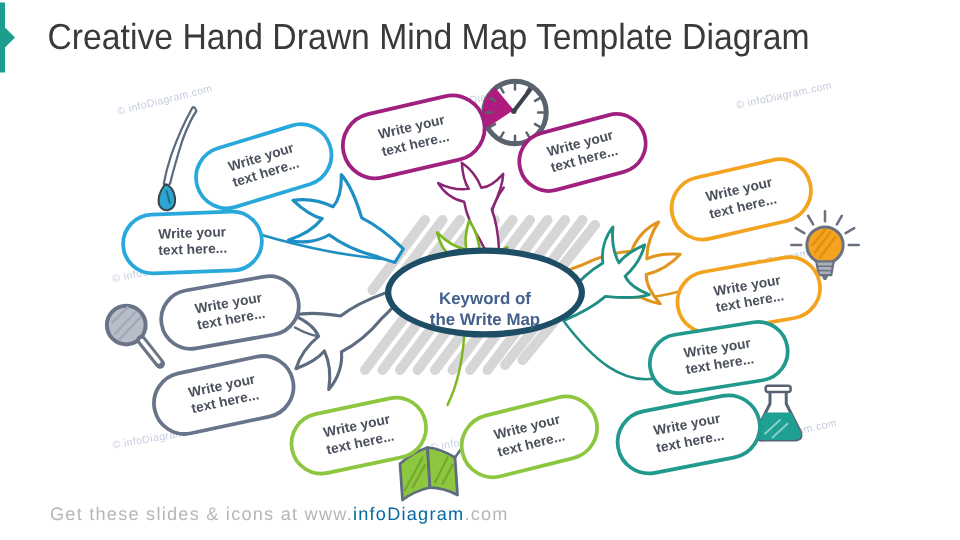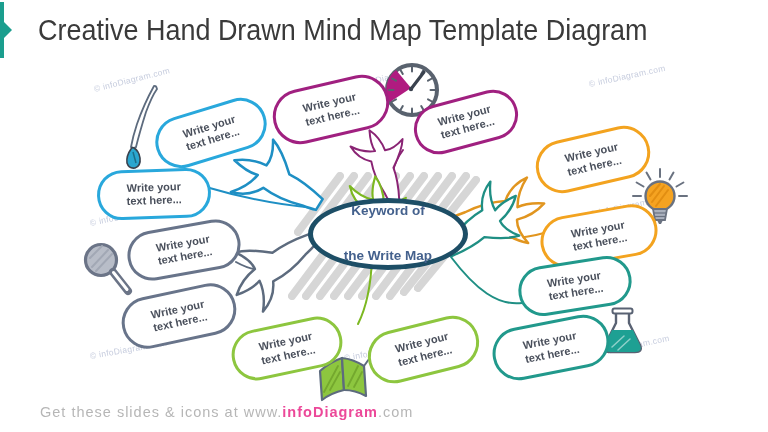--- a/index.html
+++ b/index.html
@@ -24,26 +24,26 @@
   
   .bubble{position:absolute;background:#fff;border:3px solid #999;border-radius:30px;
     display:flex;flex-direction:column;align-items:center;justify-content:center;text-align:center;
     font-size:11px;font-weight:600;color:#4a505c;line-height:1.2;z-index:2;
     transform:rotate(var(--rot));}
   .b-blue{border-color:#29a8dc}.b-gray{border-color:#68748a}.b-purple{border-color:#a02080}
   .b-orange{border-color:#f3a31f}.b-teal{border-color:#21998c}.b-green{border-color:#8dc63f}
   
   .center-node{position:absolute;left:308px;top:198px;width:150px;height:62px;background:#fff;
     border:5px solid #1d4e66;border-radius:50%;display:flex;flex-direction:column;align-items:center;
-    justify-content:space-between;text-align:center;font-size:13.5px;font-weight:600;color:#44618d;
+    justify-content:flex-end;text-align:center;font-size:13.5px;font-weight:600;color:#44618d;
     line-height:1.25;z-index:3;}
   
   .footer{position:absolute;left:40px;top:404px;font-size:14.5px;letter-spacing:1px;
     color:#b6b6b6;z-index:5;white-space:nowrap;}
-  .footer b{font-weight:700;color:#ec4899;}
+  .footer b{font-weight:400;color:#0369a1;}
 </style>
 </head>
 <body>
 
 <div class="slide">
 
   <div class="accent">
       <div class="accent-arrow"></div>
     </div>
   <h1 class="title">Creative Hand Drawn Mind Map Template Diagram</h1>

